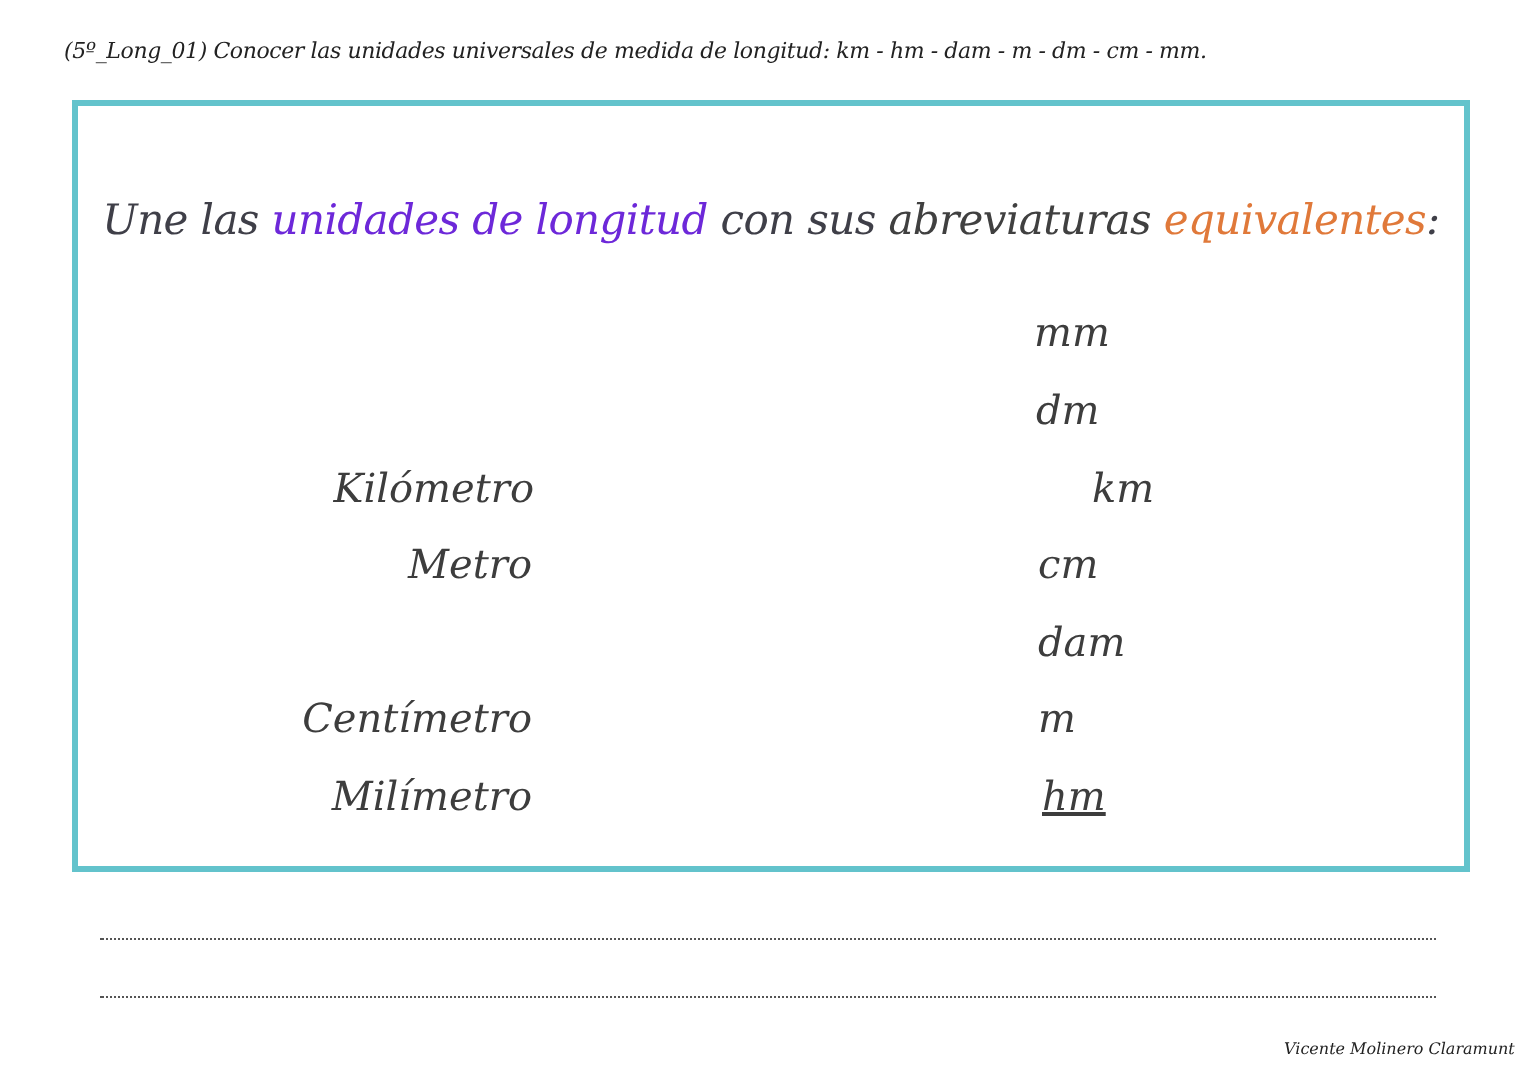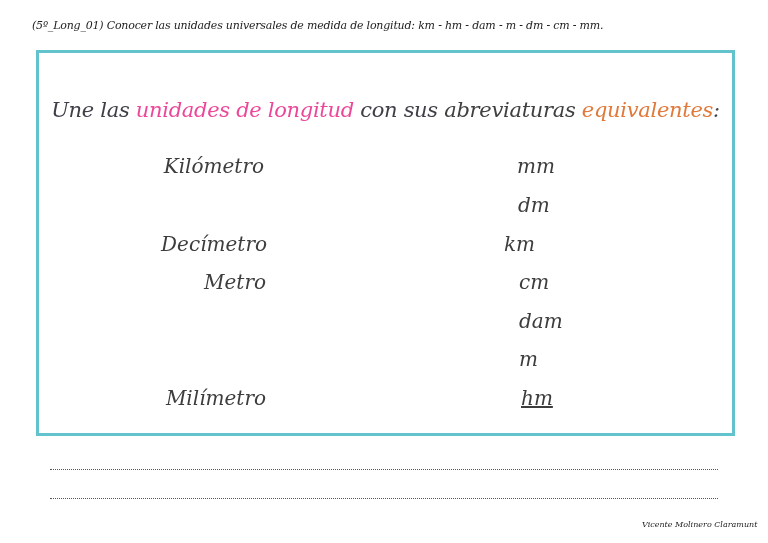--- a/index.html
+++ b/index.html
@@ -14,21 +14,21 @@
   }
   .frame {
     position: absolute; left: 36px; top: 50px; width: 693px; height: 380px;
     border: 3px solid #63c3cc; box-sizing: content-box;
   }
   .heading {
     position: absolute; left: 0; right: 0; top: 45px; text-align: center;
     font-size: 21px; font-style: italic; color: #3f3f48; white-space: nowrap;
     letter-spacing: -0.3px;
   }
-  .heading .w-red { color: #ec4899; margin-top: 48px; }
+  .heading .w-red { color: #6d28d9; margin-top: 48px; }
   .heading .w-green { color: #404040; }
   .heading .w-orange { color: #e0793a; }
   .row { position: absolute; font-size: 20px; font-style: italic; color: #3d3d3d; white-space: nowrap; }
   .unit { right: 469px; text-align: right; }
   .abbr { left: 480px; }
   .dots {
     position: absolute; left: 50px; width: 668px; height: 0;
     border-top: 1.5px dotted #555;
   }
   .author {
@@ -39,28 +39,28 @@
 </head>
 <body>
 
 <div class="top-title">(5º_Long_01) Conocer las unidades universales de medida de longitud: km - hm - dam - m - dm - cm - mm.</div>
 
 <div class="frame">
   <div class="heading">
     <span>Une las </span><span class="w-red">unidades de longitud</span><span> con sus </span><span class="w-green">abreviaturas</span><span> </span><span class="w-orange">equivalentes</span><span>:</span>
   </div>
 
-  <div class="row unit" style="top:101px; right:468px;">Kilómetro</div>
-  <div class="row unit" style="top:179px; right:465px;">Decímetro</div>
+  <div class="row unit" style="top:179px; right:465px;">Kilómetro</div>
   <div class="row unit" style="top:217px; right:466px;">Metro</div>
+  <div class="row unit" style="top:294px; right:466px;">Centímetro</div>
   <div class="row unit" style="top:333px; right:466px;">Milímetro</div>
 
   <div class="row abbr" style="top:101px; left:478px;">mm</div>
   <div class="row abbr" style="top:140px; left:479px;">dm</div>
-  <div class="row abbr" style="top:179px; left:465px;">km</div>
+  <div class="row abbr" style="top:179px; left:507px;">km</div>
   <div class="row abbr" style="top:217px; left:480px;">cm</div>
   <div class="row abbr" style="top:256px; left:480px;">dam</div>
   <div class="row abbr" style="top:294px; left:480px;">m</div>
   <div class="row abbr" style="top:333px; left:482px;text-decoration:underline;">hm</div>
 </div>
 
 <div class="dots" style="top:469px;"></div>
 <div class="dots" style="top:498px;"></div>
 
 <div class="author">Vicente Molinero Claramunt</div>

